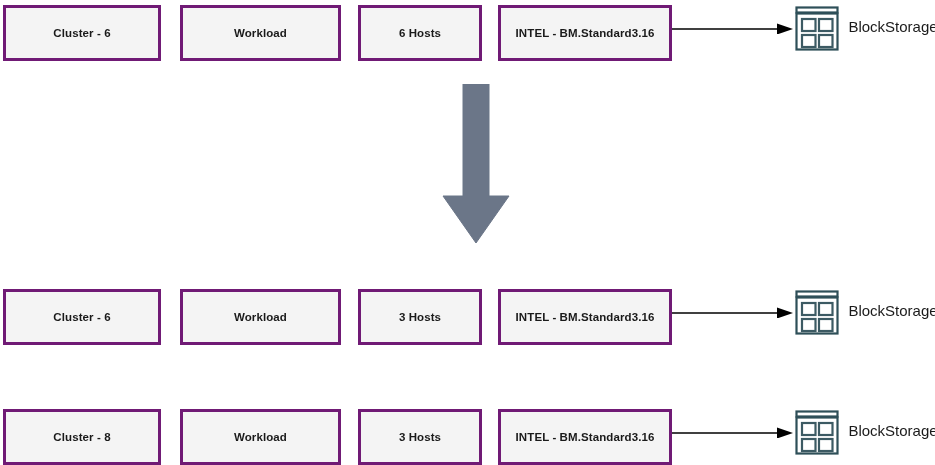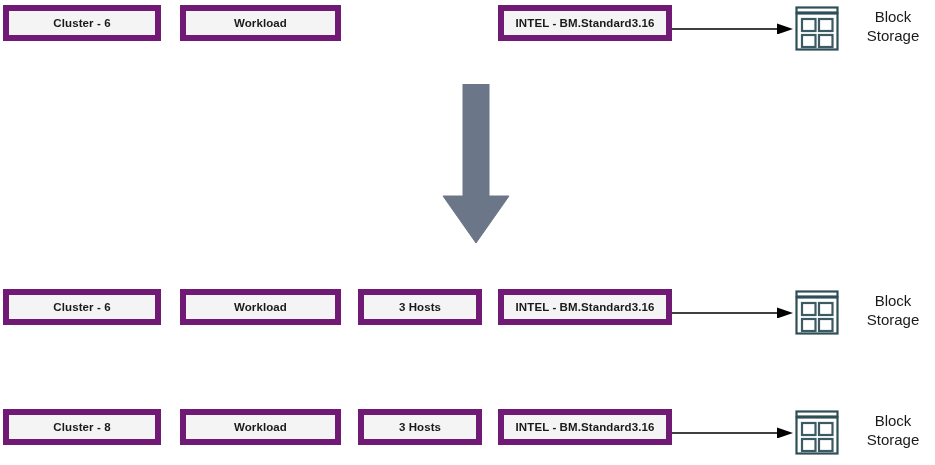--- a/index.html
+++ b/index.html
@@ -32,24 +32,24 @@
     height: 42px;
   }
   .row.r0 { top: 5px; }
   .row.r1 { top: 289px; }
   .row.r2 { top: 409px; }
 
   
   .node-box {
     position: absolute;
     top: 0;
-    height: 36px;
+    height: 56px;
     box-sizing: border-box;
     background: #f4f4f4;
-    border: 6px solid #701a75;
+    border: 3px solid #701a75;
     display: flex;
     align-items: center;
     justify-content: center;
     color: #1a1a1a;
     font-size: 11.5px;
     font-weight: bold;
     letter-spacing: 0.1px;
     white-space: nowrap;
   }
   .node-box.b-cluster  { left: 3px;   width: 158px; }
@@ -77,21 +77,21 @@
   }
 
   
   .storage-label {
     position: absolute;
     left: 852px;
     top: -2px;
     width: 82px;
     height: 46px;
     display: flex;
-    flex-direction: column;
+    flex-direction: row;
     align-items: center;
     justify-content: center;
     color: #1a1a1a;
     font-size: 15px;
     line-height: 19px;
     font-weight: normal;
     text-align: center;
   }
 
   
@@ -107,20 +107,21 @@
 <body>
 
 <div id="canvas">
 
   <div class="row r0">
 
     <div class="node-box b-cluster">Cluster - 6</div>
 
     <div class="node-box b-workload">Workload</div>
 
+    <div class="node-box b-hosts">6 Hosts</div>
 
     <div class="node-box b-shape">INTEL - BM.Standard3.16</div>
 
     <div class="connector">
       <svg width="124" height="16" viewBox="0 0 124 16">
         <line x1="1" y1="11" x2="110" y2="11" stroke="#000000" stroke-width="1.6"></line>
         <polygon points="122,11 106,5.5 106,16.5" fill="#000000"></polygon>
       </svg>
     </div>
 

